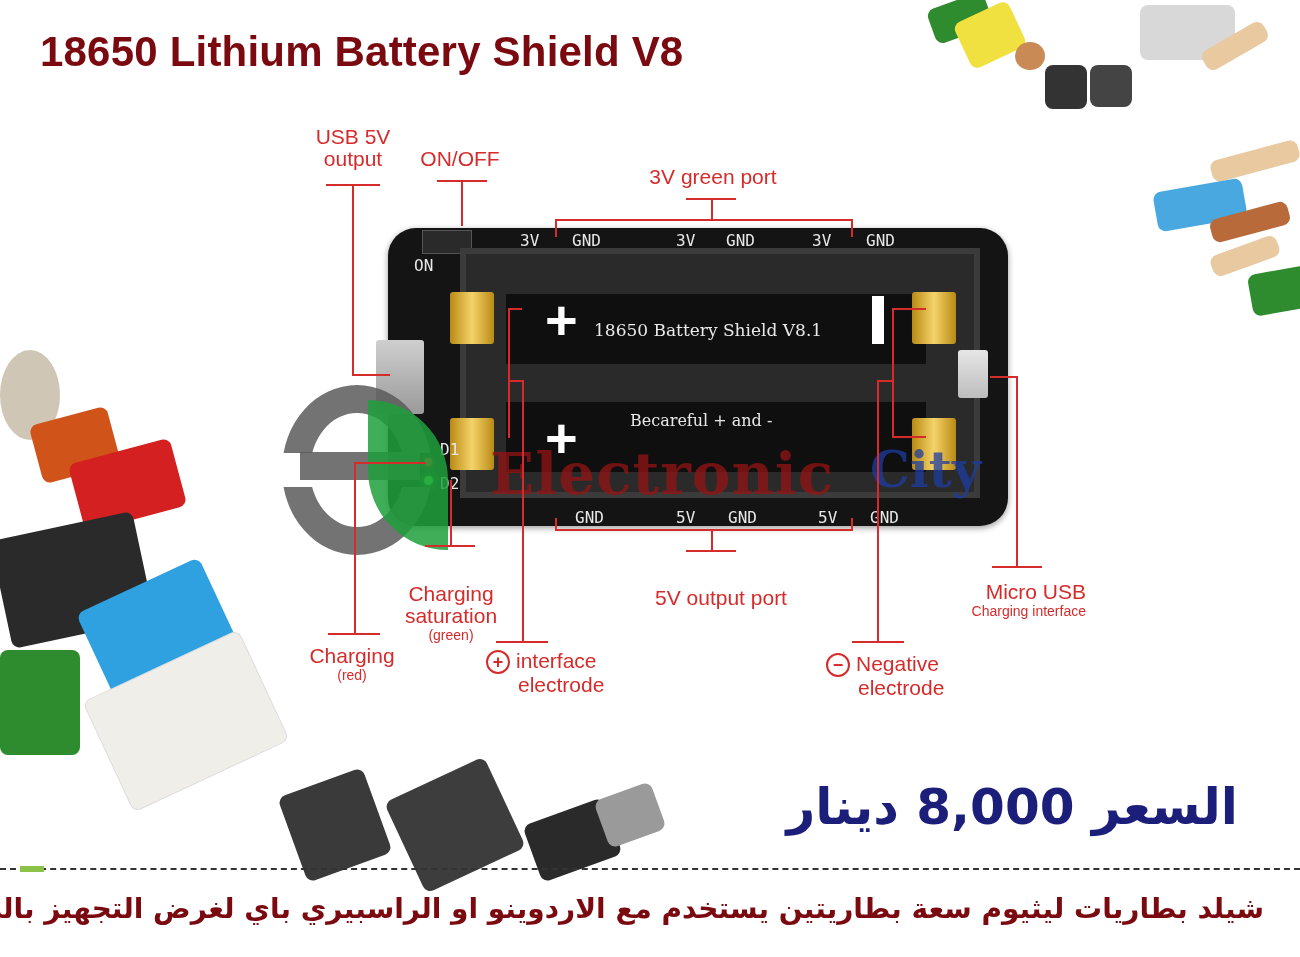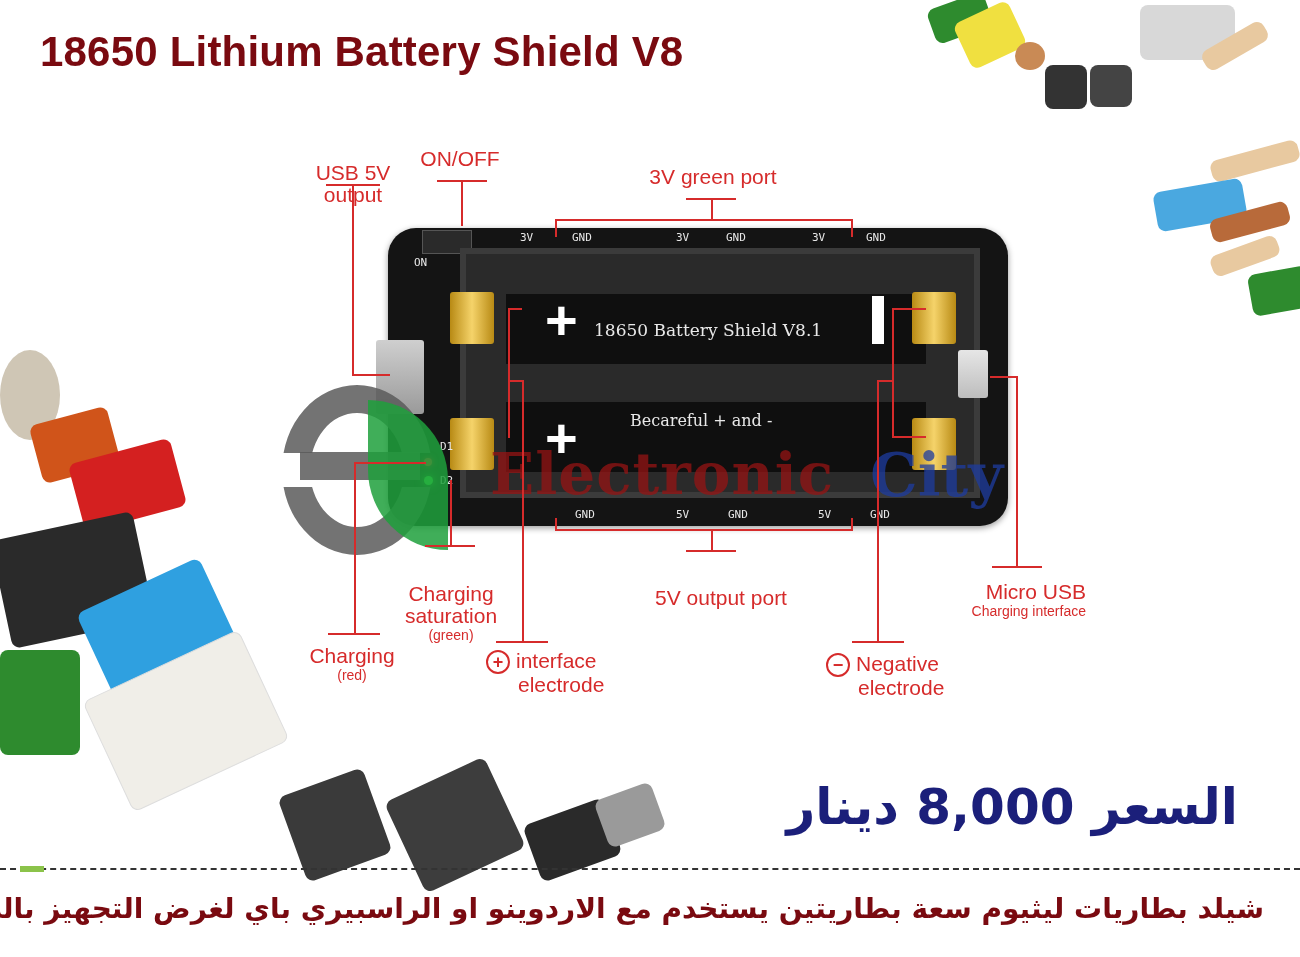--- a/index.html
+++ b/index.html
@@ -18,34 +18,34 @@
   .board {
     left: 388px; top: 228px; width: 620px; height: 298px; background: #141414;
     border-radius: 28px; box-shadow: 0 2px 6px rgba(0,0,0,0.4);
   }
   .holder {
     left: 460px; top: 248px; width: 520px; height: 250px; background: #2a2a2a;
     border: 6px solid #3b3b3b; box-sizing: border-box;
   }
   .slot { position:absolute; left: 40px; width: 420px; height: 70px; background:#0f0f0f; }
   .pcbtxt { color: #e8e8e8; font-family: "DejaVu Serif", serif; font-size: 17px; position: absolute; }
-  .pintxt { color: #e8e8e8; font-family: "DejaVu Sans Mono", monospace; font-size: 11px; position: absolute; }
+  .pintxt { color: #e8e8e8; font-family: "DejaVu Sans Mono", monospace; font-size: 16px; position: absolute; }
   .clip { position:absolute; width: 44px; height: 52px; background: linear-gradient(90deg,#b88a14,#f5d36a,#b88a14); border-radius: 3px; }
   .usb { left: 376px; top: 340px; width: 48px; height: 74px; background: linear-gradient(180deg,#cfcfcf,#9a9a9a); border-radius: 3px; }
   .micro { left: 958px; top: 350px; width: 30px; height: 48px; background: linear-gradient(180deg,#e6e6e6,#bdbdbd); border-radius: 3px; }
   .switch { left: 422px; top: 230px; width: 48px; height: 22px; background:#2a2a2a; border:1px solid #555; }
   .wm-e {
     left: 282px; top: 385px; width: 150px; height: 170px; border-radius: 50%;
     border: 28px solid rgba(90,90,90,0.85); box-sizing: border-box;
     clip-path: polygon(0 0, 100% 0, 100% 40%, 0 40%, 0 60%, 100% 60%, 100% 100%, 0 100%);
   }
   .wm-bar { left: 300px; top: 452px; width: 120px; height: 28px; background: rgba(90,90,90,0.85); }
   .wm-leaf { left: 368px; top: 400px; width: 80px; height: 150px; background: rgba(30,160,60,0.85); border-radius: 0 80px 0 80px; }
   .wm-text1 { left: 490px; top: 440px; font-family: "DejaVu Serif", serif; font-weight: bold; font-size: 58px; color: rgba(150,20,20,0.75); letter-spacing: 1px; }
-  .wm-text2 { left: 870px; top: 440px; font-family: "DejaVu Serif", serif; font-weight: bold; font-size: 60px; color: rgba(30,60,160,0.75); }
+  .wm-text2 { left: 870px; top: 440px; font-family: "DejaVu Serif", serif; font-weight: bold; font-size: 50px; color: rgba(30,60,160,0.75); }
   .price { right: 62px; top: 778px; font-size: 50px; font-weight: bold; color: #1b1f7a; direction: rtl; font-family: "DejaVu Sans", sans-serif; }
   .desc { left: 14px; right: 36px; top: 892px; font-size: 28px; font-weight: bold; color: #7a0a10; direction: rtl; text-align: right; font-family: "DejaVu Sans", sans-serif; white-space: nowrap; }
   .dashline { left: 0; right: 0; top: 868px; border-top: 2px dashed #333; }
   .greenmark { left: 20px; top: 866px; width: 24px; height: 6px; background:#8bc34a; }
   .comp { position:absolute; border-radius: 8px; }
   .circle-sym { display:inline-block; width:20px; height:20px; border:2px solid #d62b2b; border-radius:50%; text-align:center; line-height:20px; font-size:18px; font-weight:bold; vertical-align:middle; margin-right:6px; }
 </style>
 </head>
 <body>
 
@@ -166,21 +166,21 @@
 <div class="line" style="left:508px;top:308px;width:14px;height:2px;"></div>
 <div class="line" style="left:496px;top:641px;width:52px;height:2px;"></div>
 
 <div class="line" style="left:877px;top:380px;width:2px;height:262px;"></div>
 <div class="line" style="left:877px;top:380px;width:16px;height:2px;"></div>
 <div class="line" style="left:892px;top:308px;width:2px;height:130px;"></div>
 <div class="line" style="left:892px;top:308px;width:34px;height:2px;"></div>
 <div class="line" style="left:892px;top:436px;width:34px;height:2px;"></div>
 <div class="line" style="left:852px;top:641px;width:52px;height:2px;"></div>
 
-<div class="abs lbl" style="left:308px;top:126px;width:90px;margin-top:36px;">
+<div class="abs lbl" style="left:308px;top:126px;width:90px;">
   <span>USB 5V</span><br>
   <span>output</span>
 </div>
 <div class="abs lbl" style="left:410px;top:148px;width:100px;">ON/OFF</div>
 <div class="abs lbl" style="left:630px;top:166px;width:166px;">3V green port</div>
 <div class="abs lbl" style="left:638px;top:563px;width:166px;margin-top:24px;">5V output port</div>
 
 <div class="abs lbl" style="left:396px;top:583px;width:110px;">
   <span>Charging</span><br>
   <span>saturation</span>

